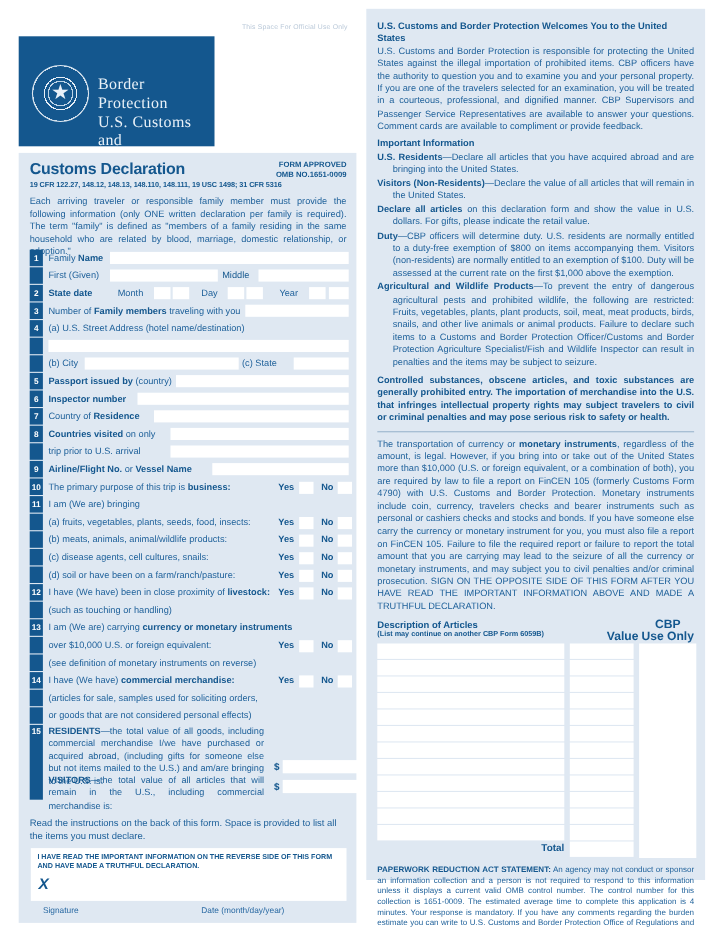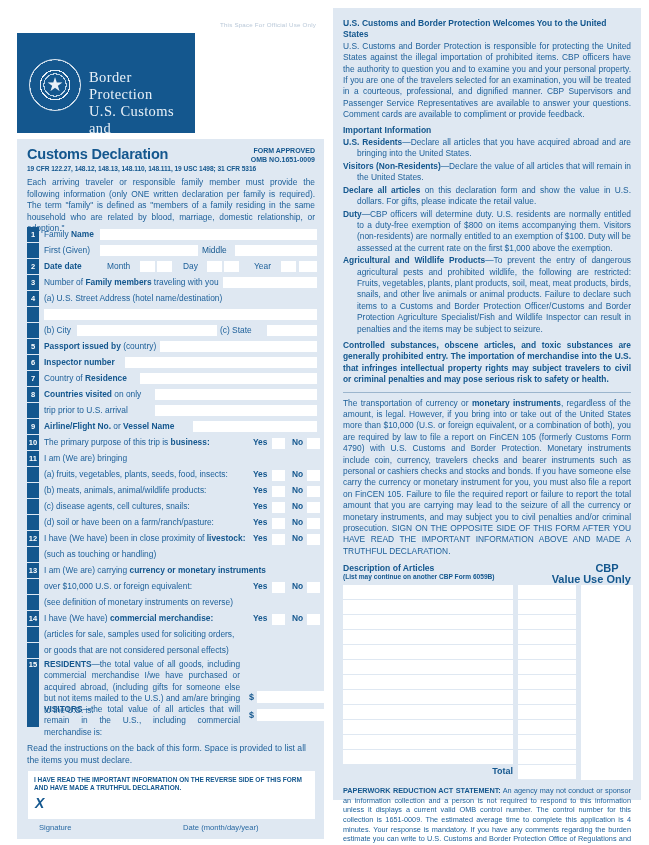--- a/index.html
+++ b/index.html
@@ -188,21 +188,21 @@
         <div class="row">
           <div class="numtab" style="height:15px;"></div>
           <div class="lbl">First (Given)</div>
           <div class="inp" style="left:73px;width:98px;"></div>
           <div class="lbl" style="left:175px;font-weight:normal;color:#14578e;">Middle</div>
           <div class="inp" style="left:208px;width:82px;"></div>
         </div>
 
         <div class="row">
           <div class="num">2</div>
-          <div class="lbl" style="font-weight:bold;color:#14578e;">Date date</div>
+          <div class="lbl" style="font-weight:bold;color:#14578e;">State date</div>
           <div class="lbl" style="left:80px;">Month</div>
           <div class="inp" style="left:113px;width:15px;"></div>
           <div class="inp" style="left:130px;width:15px;"></div>
           <div class="lbl" style="left:156px;">Day</div>
           <div class="inp" style="left:180px;width:15px;"></div>
           <div class="inp" style="left:197px;width:15px;"></div>
           <div class="lbl" style="left:227px;text-align:right;">Year</div>
           <div class="inp" style="left:254px;width:15px;"></div>
           <div class="inp" style="left:272px;width:18px;"></div>
         </div>

